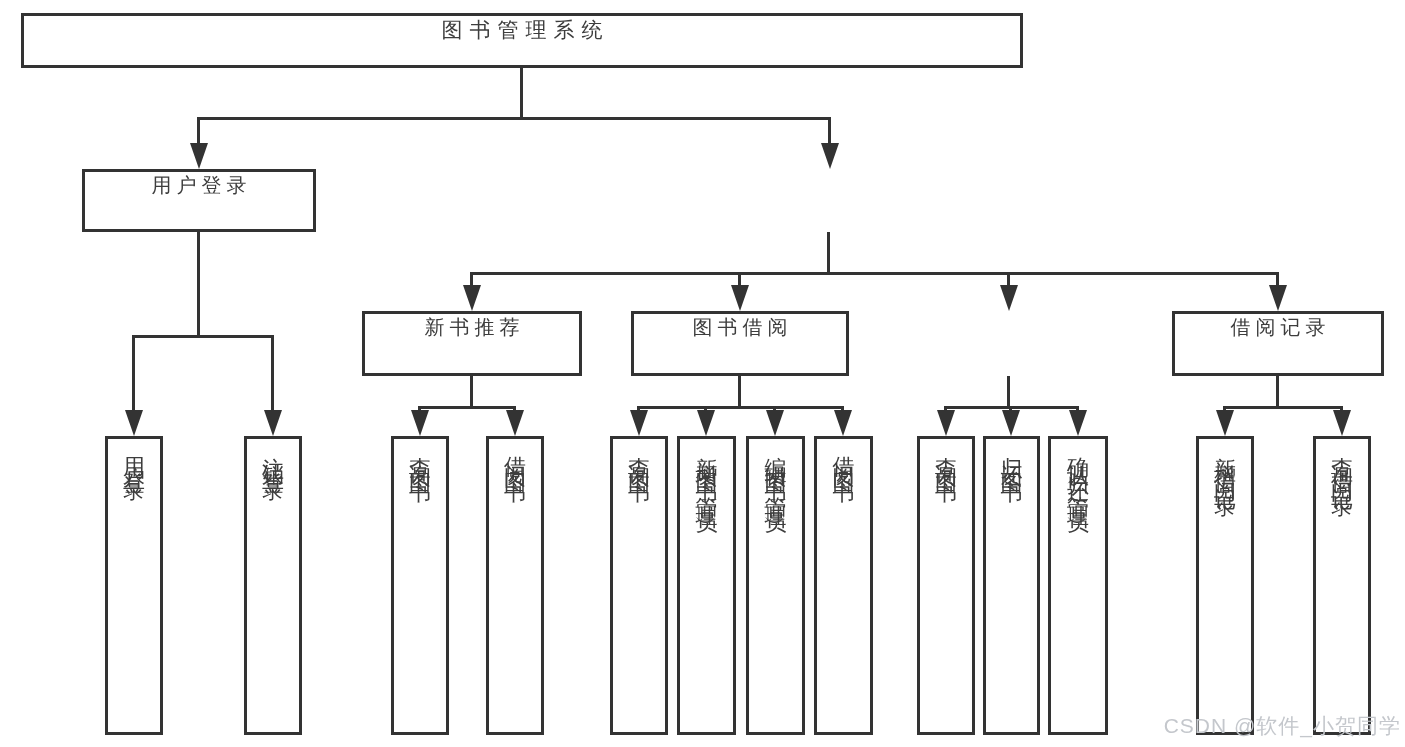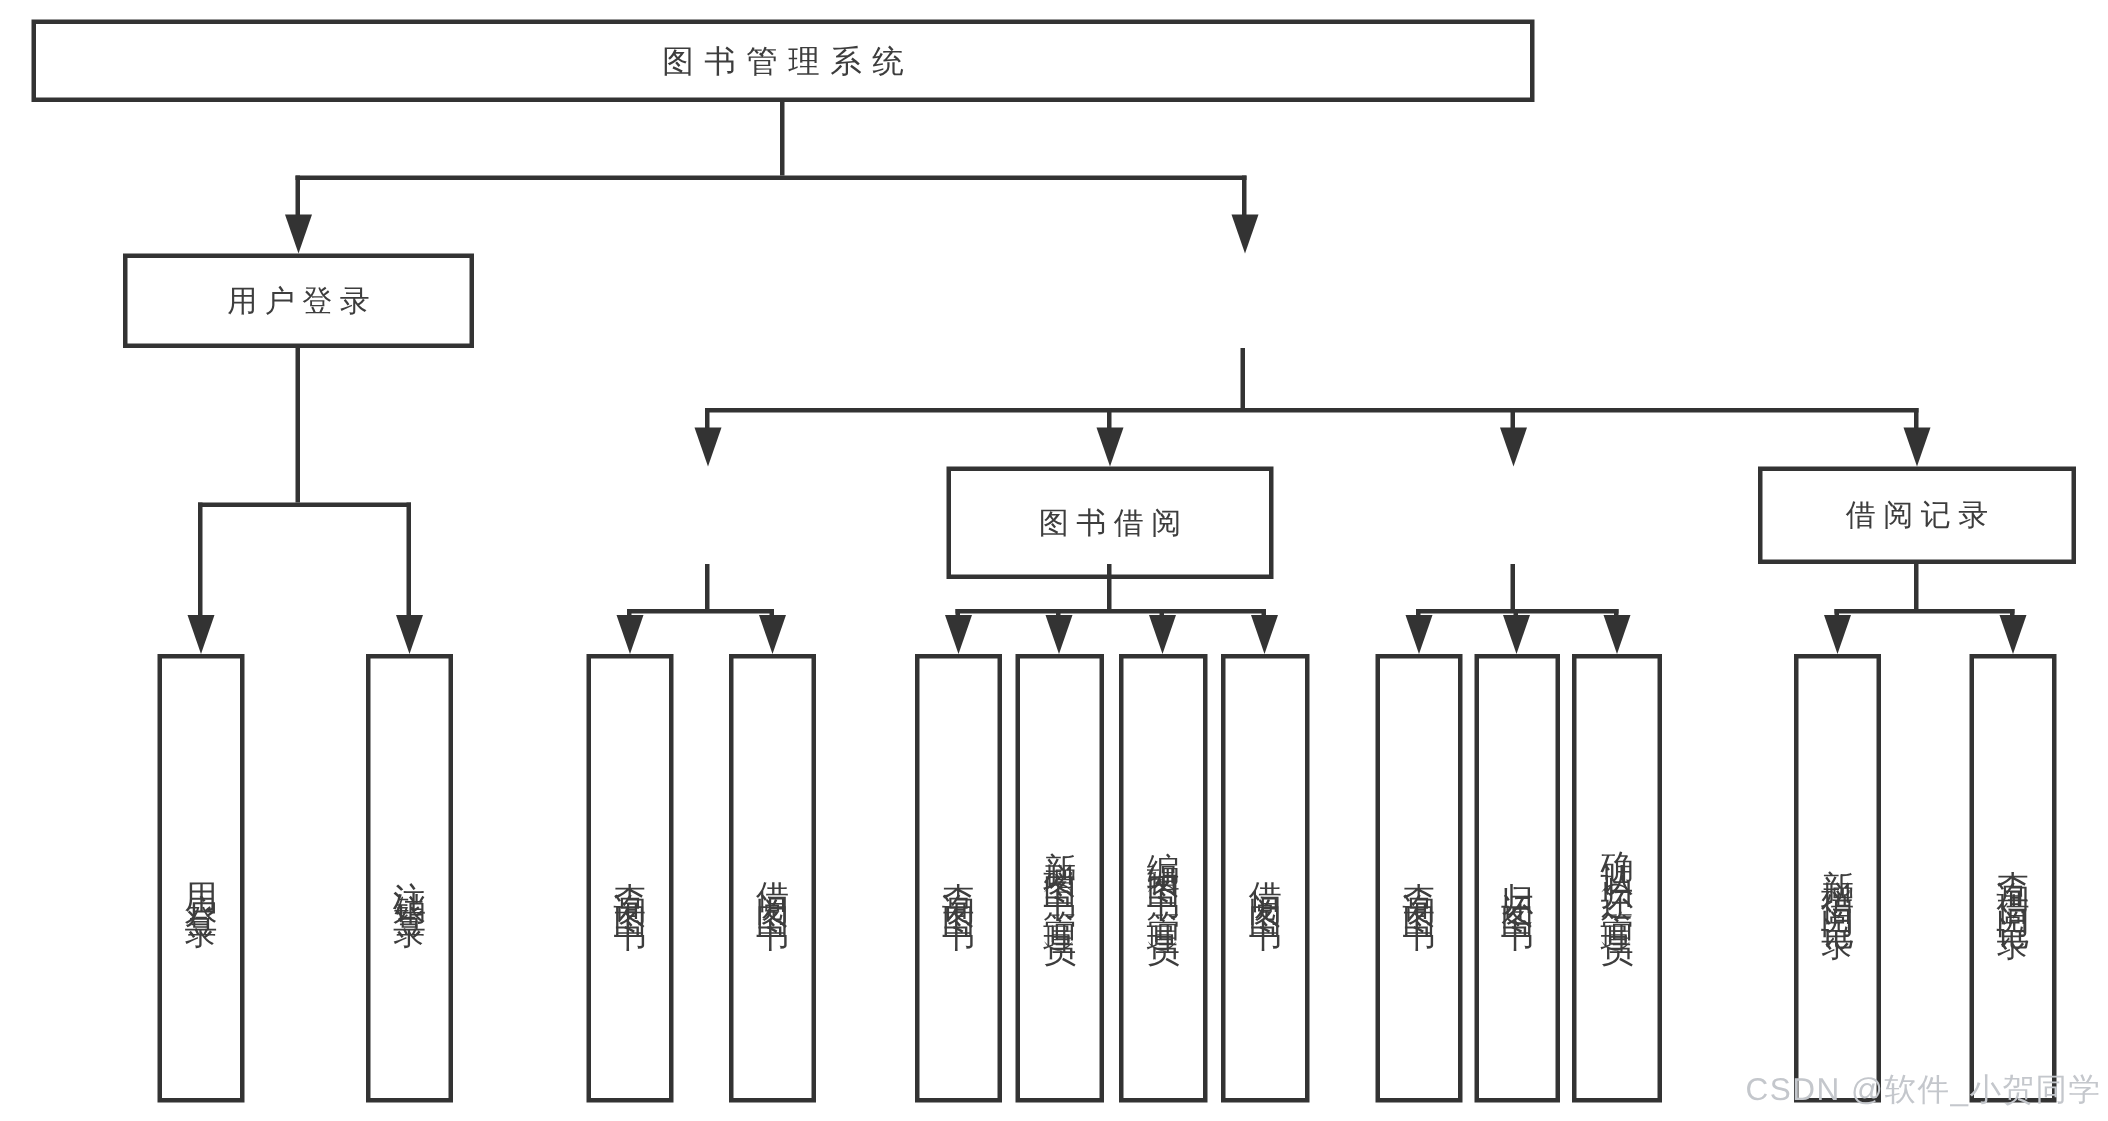--- a/index.html
+++ b/index.html
@@ -16,21 +16,21 @@
     overflow:hidden;
     font-family:"Liberation Sans","DejaVu Sans",sans-serif;
     color:var(--text);
   }
   .node{
     position:absolute;
     border:3px solid var(--line);
     background:#fff;
     box-sizing:border-box;
     display:flex;
-    align-items:center;
+    align-items:flex-start;
     justify-content:center;
   }
   .node.h span{
     font-size:20px;
     letter-spacing:5px;
     text-indent:5px;
     white-space:nowrap;
   }
   .node.title span{
     font-size:21px;
@@ -68,21 +68,24 @@
 <div id="stage">
 
   <div class="node h title" style="left:21px;top:13px;width:1002px;height:55px;">
     <span>图书管理系统</span>
   </div>
 
   <div class="node h" style="left:82px;top:169px;width:234px;height:63px;">
     <span>用户登录</span>
   </div>
 
-  <div class="node h" style="left:631px;top:311px;width:218px;height:75px;">
+  <div class="node h" style="left:362px;top:311px;width:220px;height:65px;">
+    <span>新书推荐</span>
+  </div>
+  <div class="node h" style="left:631px;top:311px;width:218px;height:65px;">
     <span>图书借阅</span>
   </div>
   <div class="node h" style="left:1172px;top:311px;width:212px;height:65px;">
     <span>借阅记录</span>
   </div>
 
   <div class="node v" style="left:105px;top:436px;width:58px;height:299px;">
     <span>用户登录</span>
   </div>
   <div class="node v" style="left:244px;top:436px;width:58px;height:299px;">

